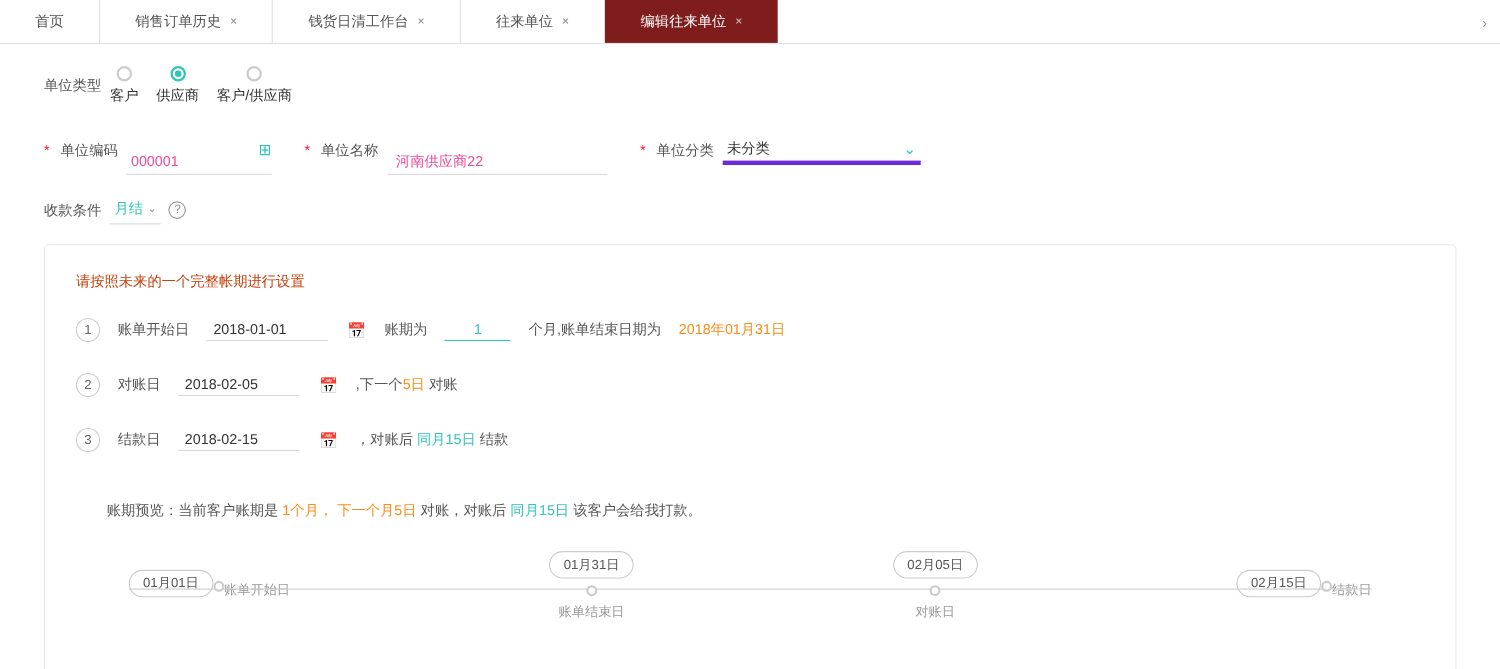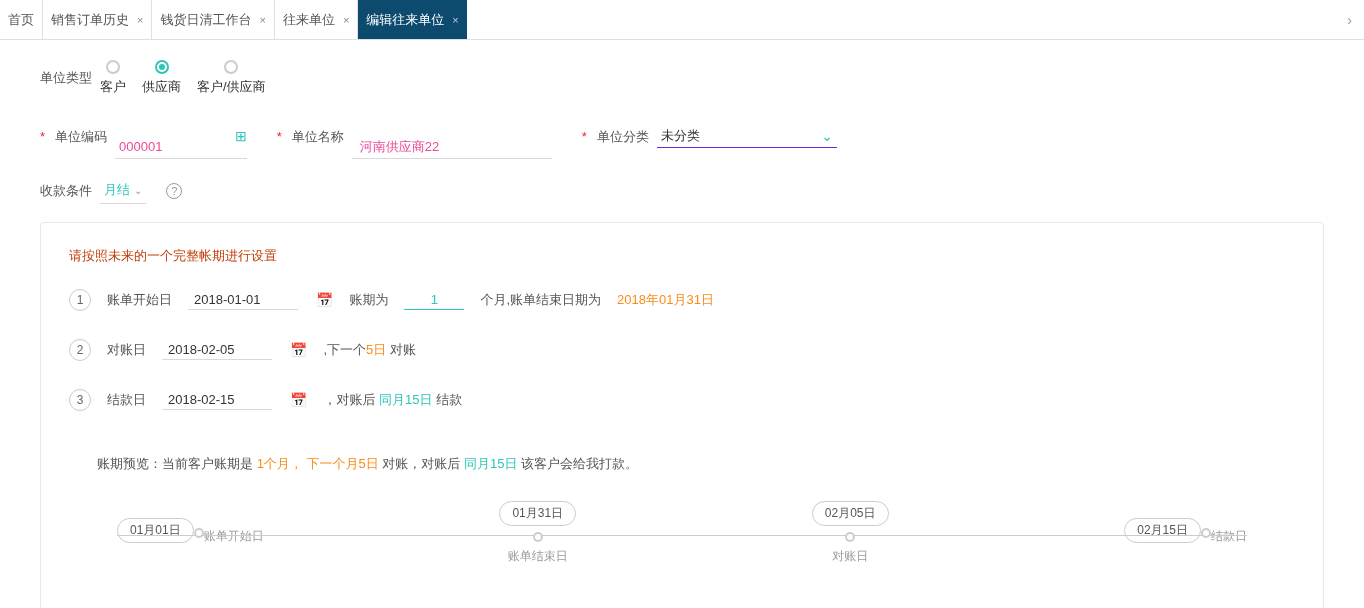--- a/index.html
+++ b/index.html
@@ -10,31 +10,31 @@
       display: flex;
       align-items: center;
       background: #fff;
       border-bottom: 1px solid #e0e0e0;
       height: 40px;
       padding-left: 0;
     }
     .tab-item {
       display: flex;
       align-items: center;
-      padding: 0 8px;
+      padding: 0 32px;
       height: 100%;
       cursor: pointer;
       font-size: 13px;
       color: #555;
       border-right: 1px solid #e0e0e0;
       gap: 6px;
       white-space: nowrap;
     }
     .tab-item.active {
-      background: #0c4a6e;
+      background: #7f1d1d;
       color: #fff;
       border-right: none;
     }
     .tab-close {
       font-size: 11px;
       opacity: 0.7;
       margin-left: 2px;
     }
     .tab-arrow {
       margin-left: auto;
@@ -216,39 +216,39 @@
     }
     .preview-text {
       font-size: 13px;
       color: #555;
       margin-bottom: 28px;
     }
 
     .select-with-arrow {
       display: flex;
       align-items: center;
-      gap: 20px;
+      gap: 7px;
     }
     .help-icon {
       width: 16px;
       height: 16px;
       border-radius: 50%;
       border: 1px solid #999;
       display: flex;
       align-items: center;
       justify-content: center;
       font-size: 11px;
       color: #999;
       cursor: pointer;
     }
 
     .unit-category-select {
       display: flex;
       align-items: center;
-      border-bottom: 1px solid #6d28d9;
+      border-bottom: 4px solid #6d28d9;
       padding: 2px 4px;
       min-width: 180px;
       cursor: pointer;
     }
     .unit-category-value { font-size: 13px; color: #333; flex: 1; }
     .unit-category-arrow { color: #2fc5b9; font-size: 14px; }
   </style>
 </head>
 <body>
 

